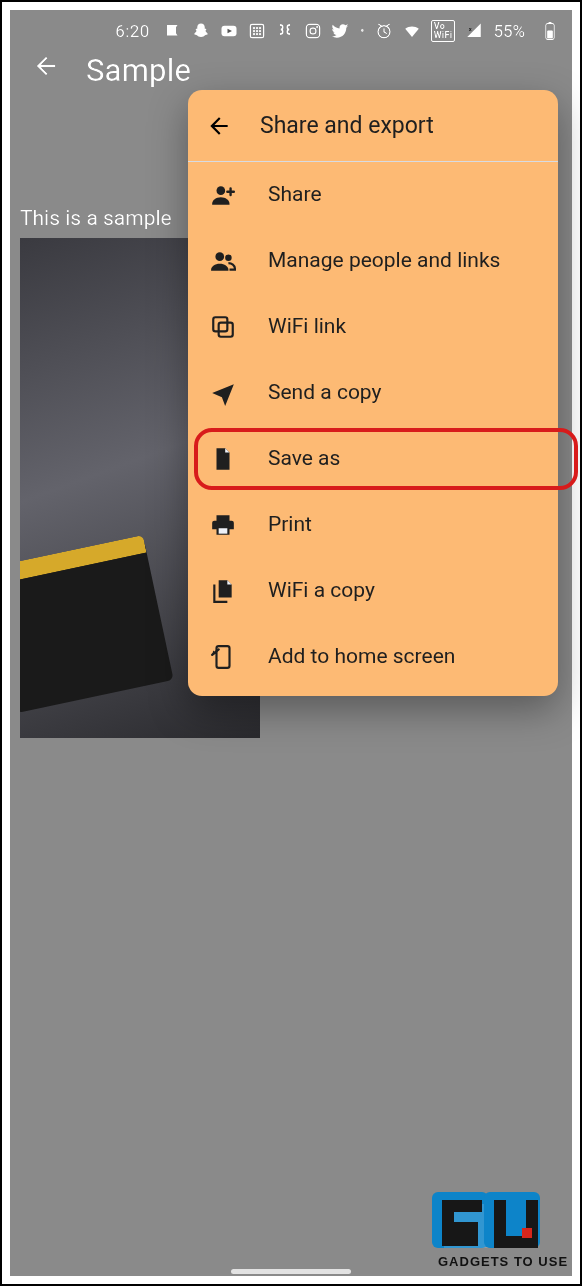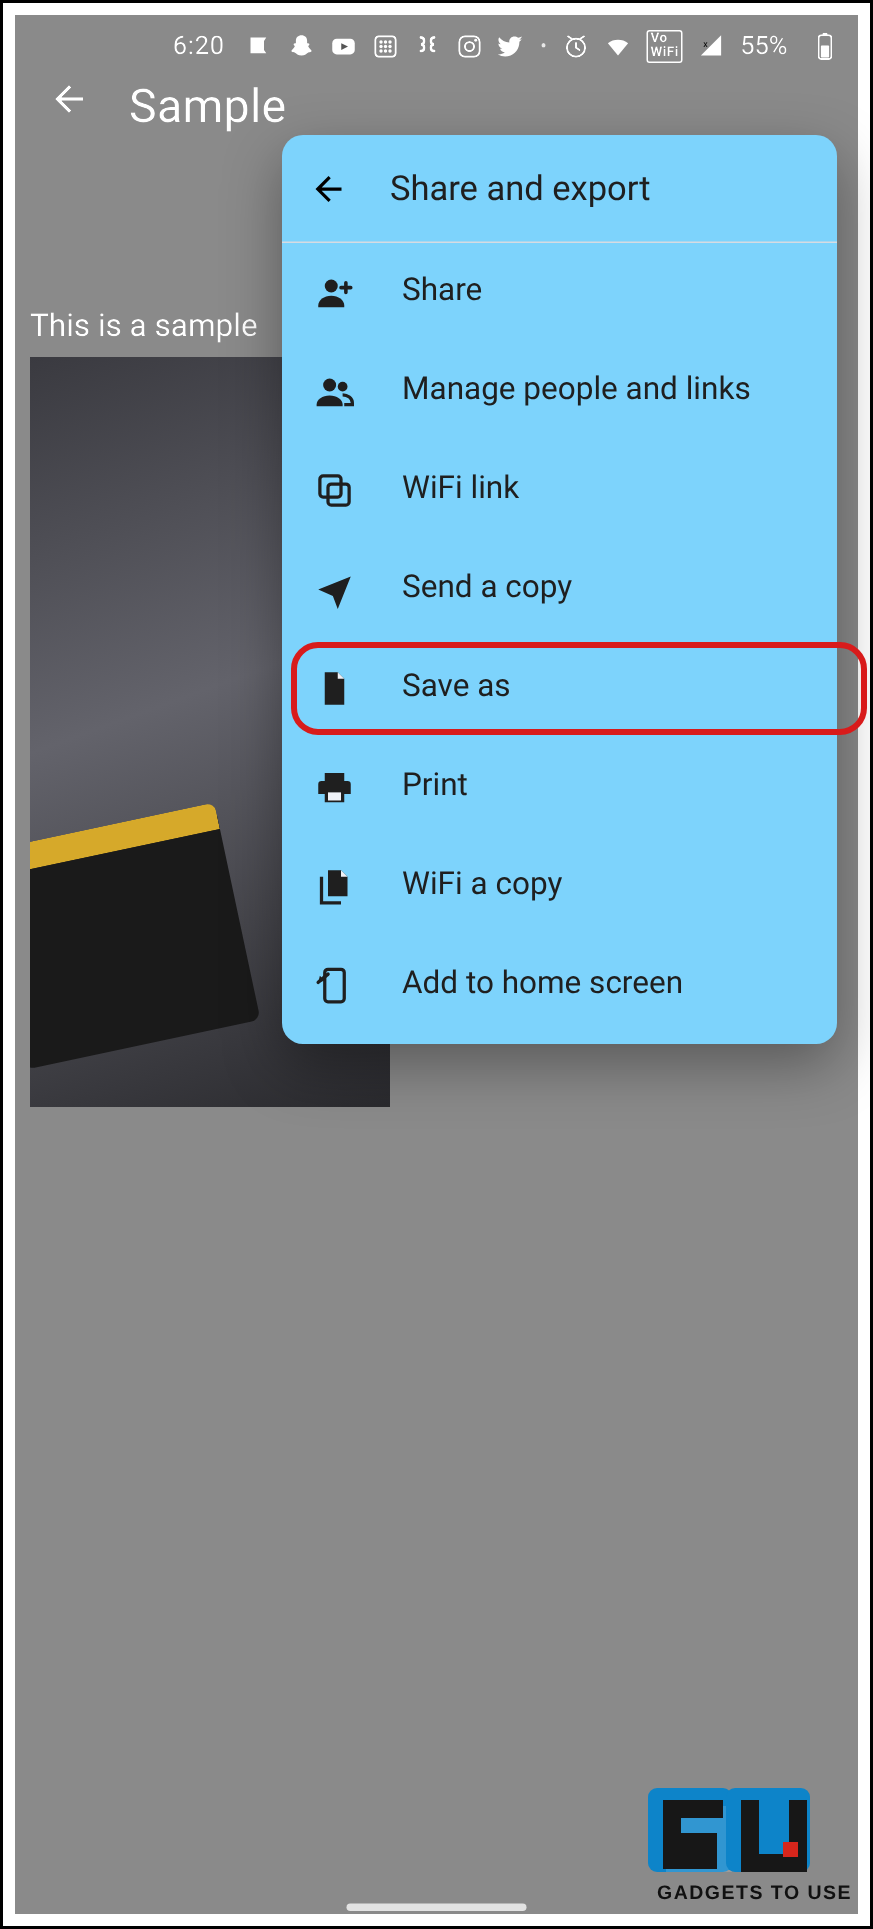--- a/index.html
+++ b/index.html
@@ -74,21 +74,21 @@
     transform: rotate(-12deg);
     border-radius:6px;
   }
 
   
   .menu {
     position:absolute;
     top: 88px;
     left: 186px;
     width: 370px;
-    background: #7dd3fc;
+    background: #fdba74;
     border-radius: 14px;
     box-shadow: 0 14px 38px rgba(0,0,0,0.35);
     overflow: visible;
     padding-bottom: 6px;
   }
   .menu-header {
     display:flex;
     align-items:center;
     gap: 28px;
     padding: 22px 20px 22px 18px;

